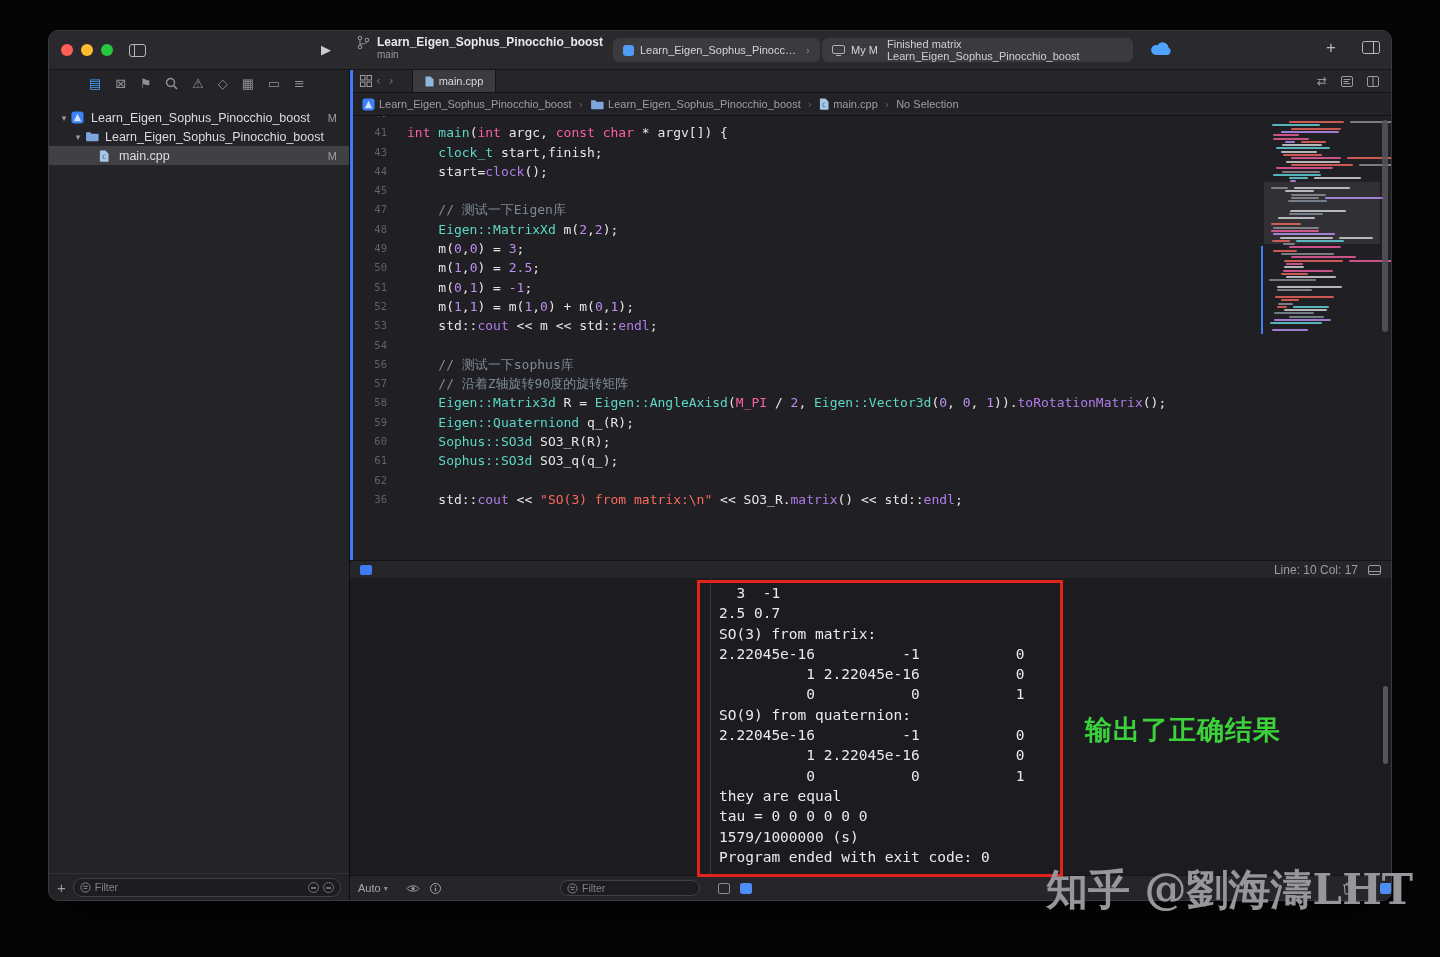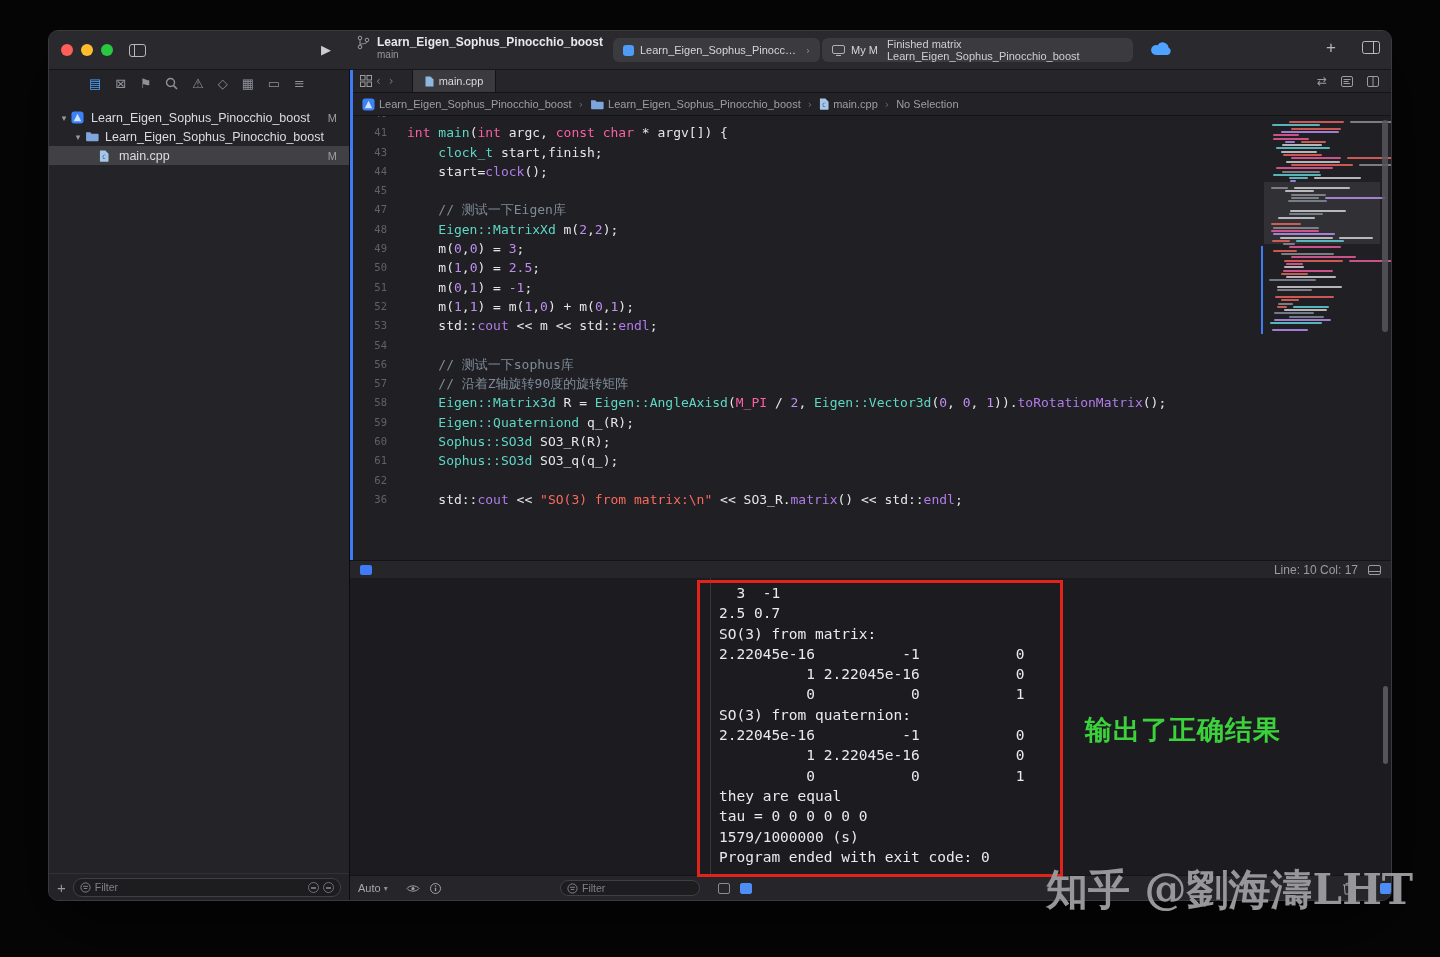--- a/index.html
+++ b/index.html
@@ -520,21 +520,21 @@
 
         <div class="debug">
           <div class="varpane"></div>
           <div class="conpane">
               <div class="con-line">  3  -1</div>
               <div class="con-line">2.5 0.7</div>
               <div class="con-line">SO(3) from matrix:</div>
               <div class="con-line">2.22045e-16          -1           0</div>
               <div class="con-line">          1 2.22045e-16           0</div>
               <div class="con-line">          0           0           1</div>
-              <div class="con-line">SO(3) from quaternion:</div>
+              <div class="con-line">SO(9) from quaternion:</div>
               <div class="con-line">2.22045e-16          -1           0</div>
               <div class="con-line">          1 2.22045e-16           0</div>
               <div class="con-line">          0           0           1</div>
               <div class="con-line">they are equal</div>
               <div class="con-line">tau = 0 0 0 0 0 0</div>
               <div class="con-line">1579/1000000 (s)</div>
               <div class="con-line">Program ended with exit code: 0</div>
             </div>
           <div class="conscroll"></div>
         </div>

